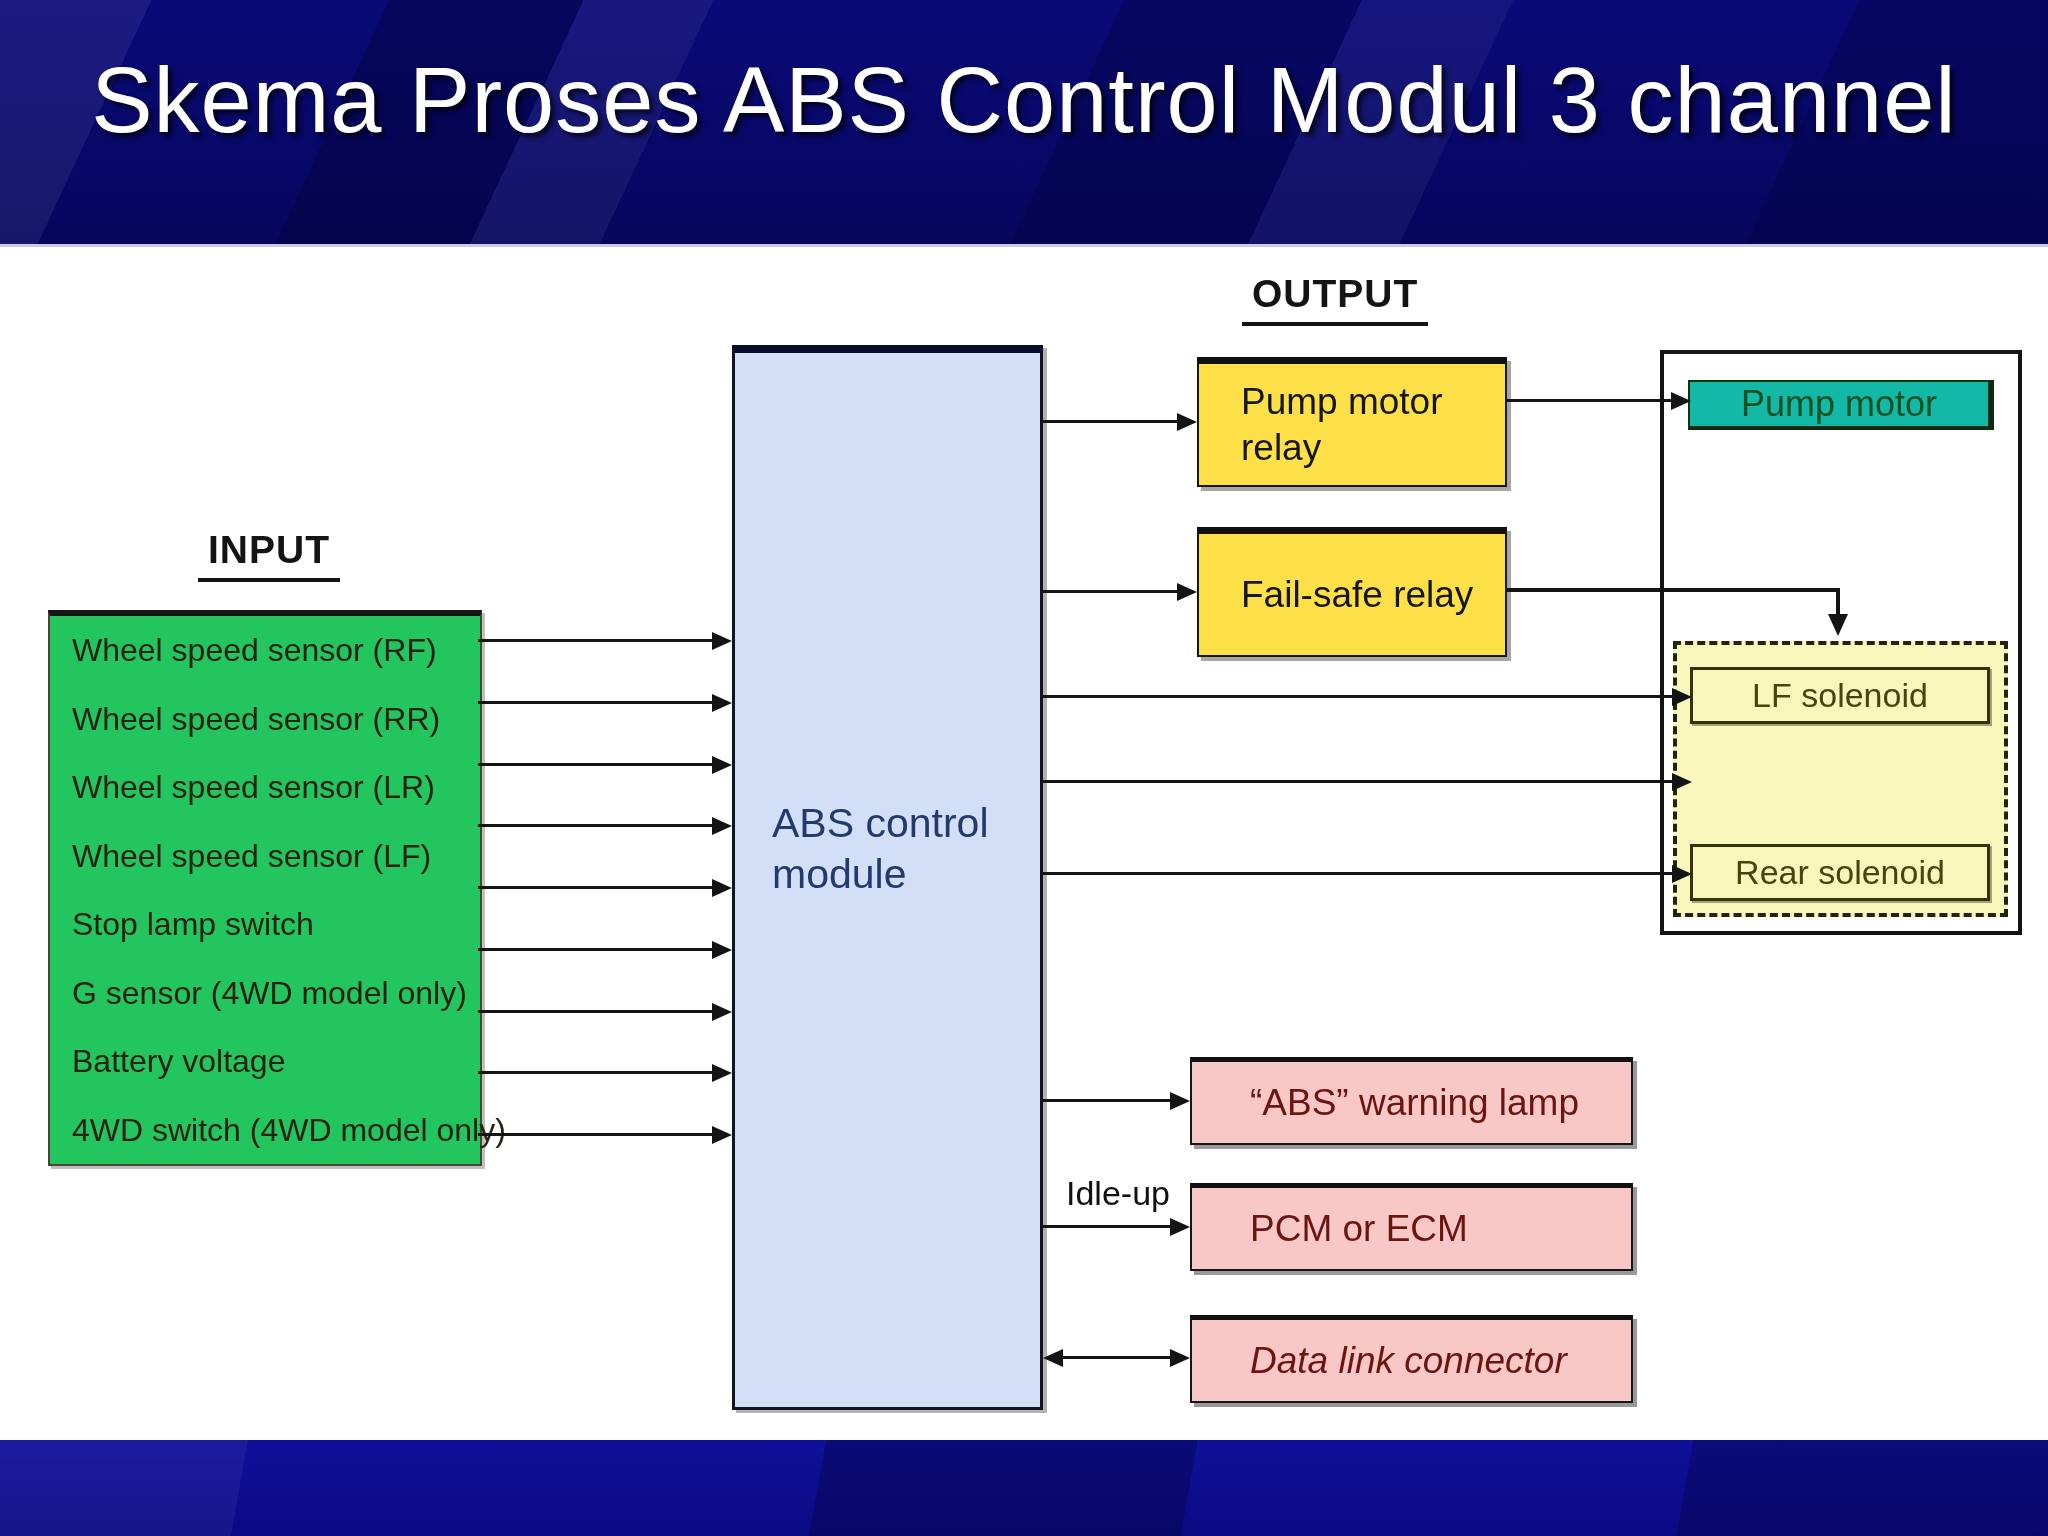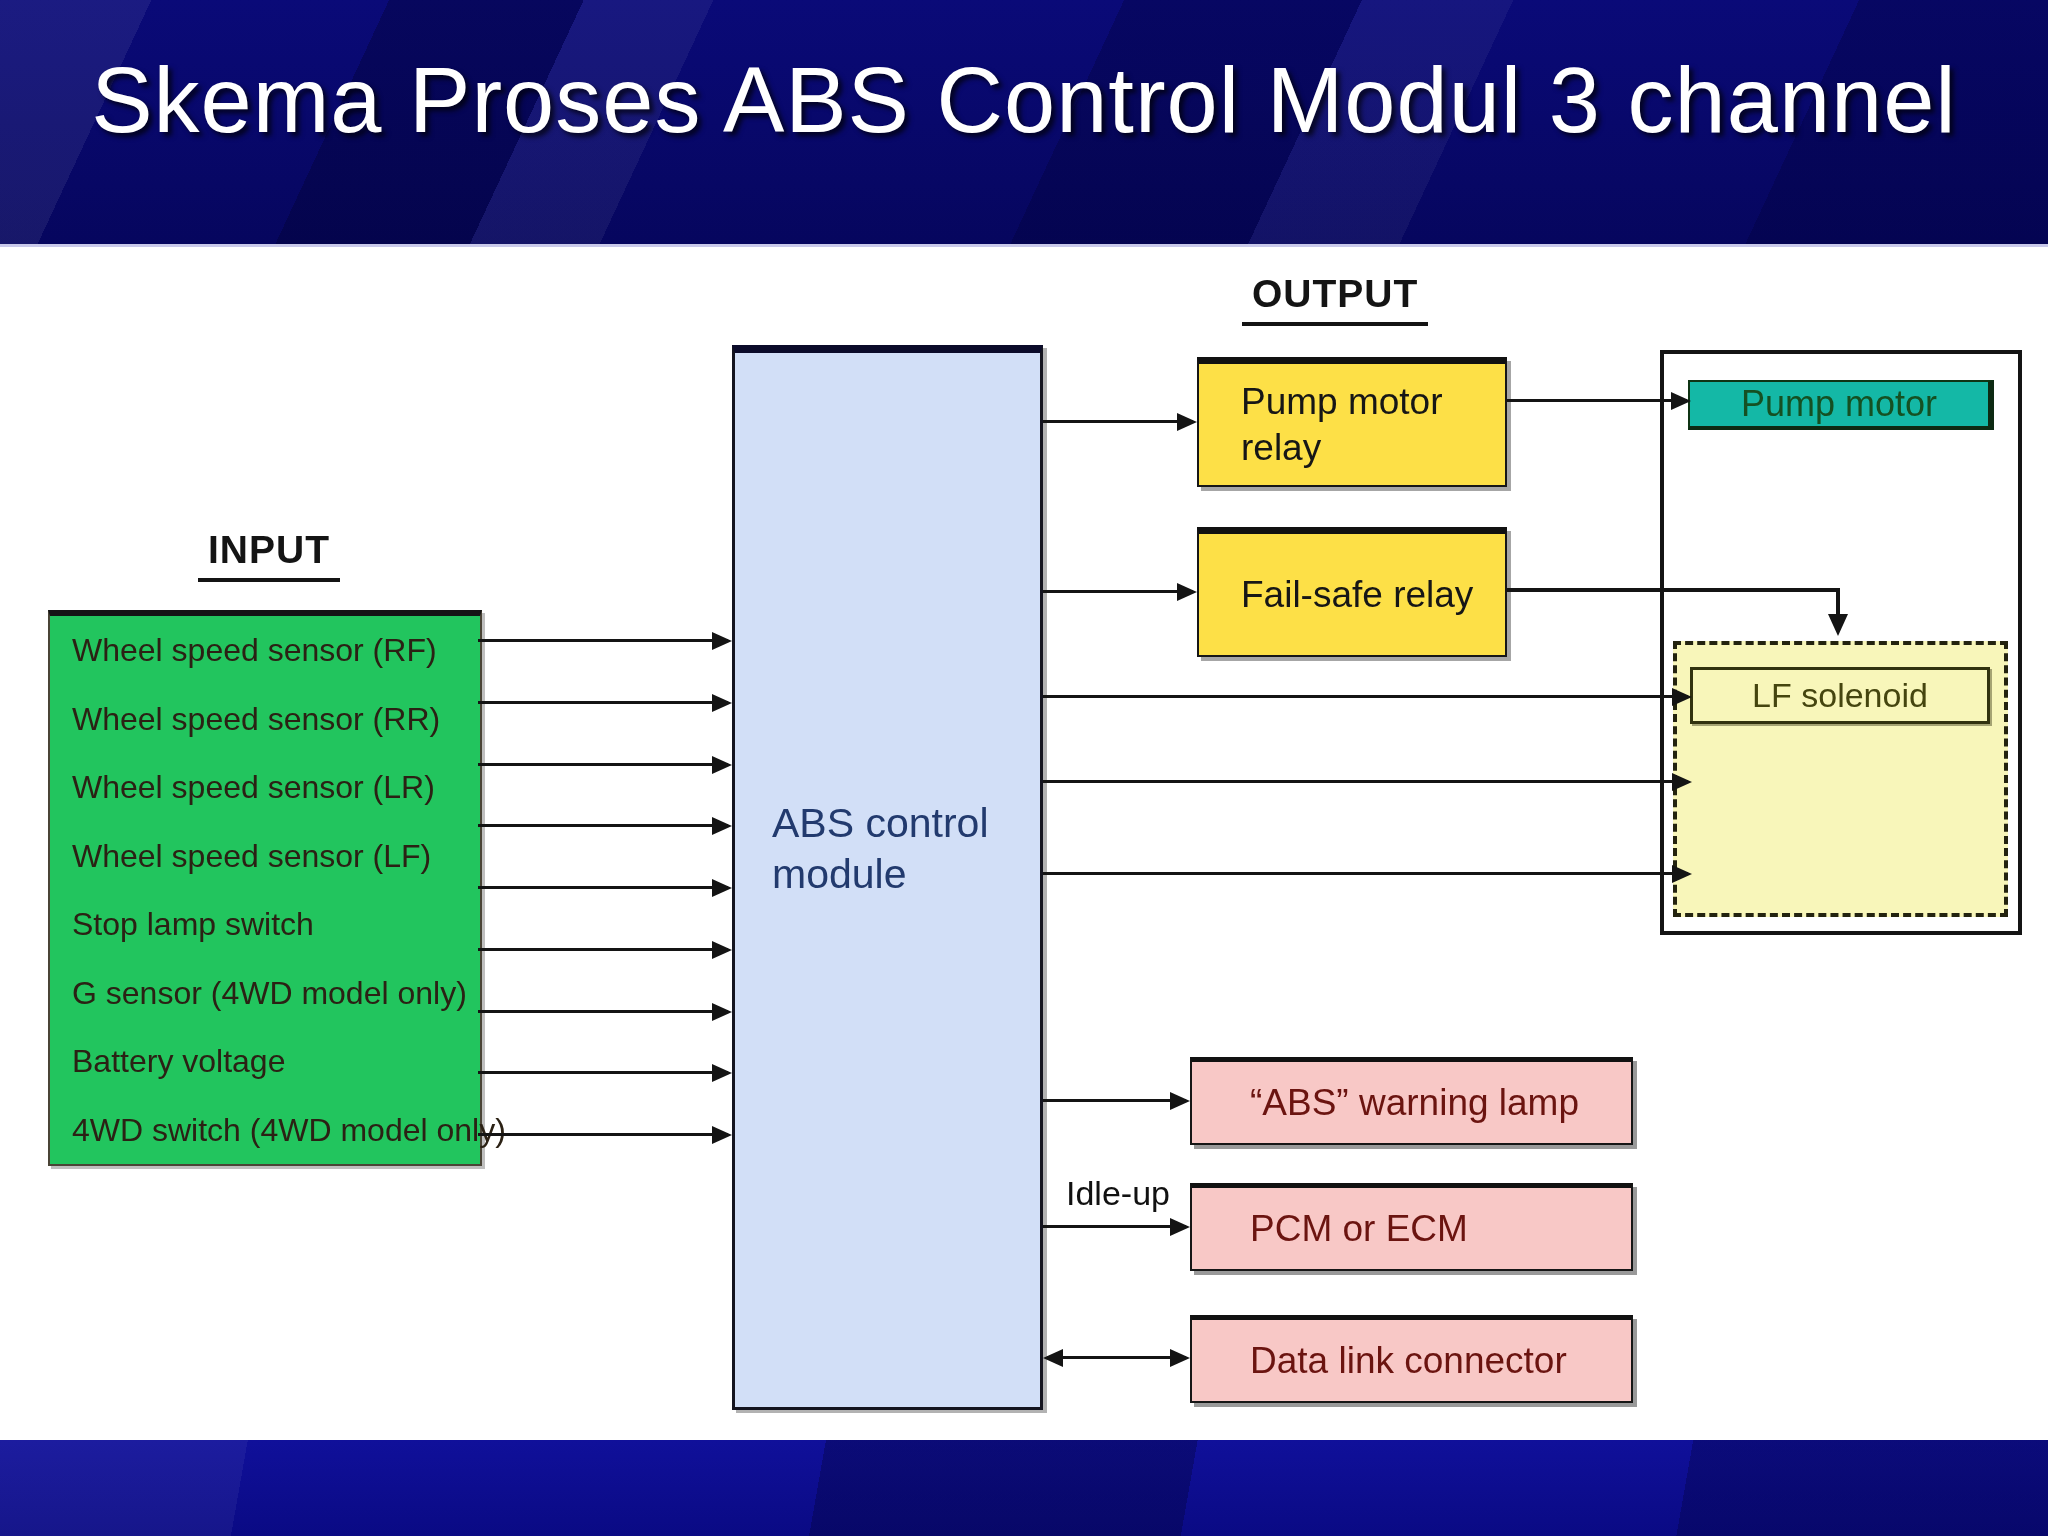--- a/index.html
+++ b/index.html
@@ -109,21 +109,21 @@
   .pink-box{
     position:absolute;left:1190px;width:443px;height:88px;
     background:#f8c8c6;box-sizing:border-box;
     border:2px solid #161616;border-top:5px solid #111111;
     box-shadow:4px 4px 0 rgba(0,0,0,0.4);
     display:flex;align-items:center;padding-left:24px;
   }
   .pink-box .txt{padding-left:34px;color:#6b1410;font-size:37px;white-space:nowrap;}
   .box-lamp{top:1057px;}
   .box-pcm{top:1183px;}
-  .box-dlc{top:1315px;}
+  .box-dlc{top:1315px;font-style:italic;}
 
   .idleup{
     position:absolute;left:1048px;top:1174px;width:140px;
     color:#111;font-size:34px;text-align:center;white-space:nowrap;
   }
 
   
   .arr{position:absolute;height:3px;background:#141414;}
   .arr.head-r::after{
     content:"";position:absolute;right:-4px;top:50%;transform:translateY(-50%);
@@ -182,20 +182,21 @@
     <div class="txt">Fail-safe relay</div>
   </div>
 
   <div class="arr head-r" style="left:1043px;top:420px;width:150px;"></div>
   <div class="arr head-r" style="left:1043px;top:590px;width:150px;"></div>
 
   <div class="outer-box"></div>
   <div class="green-box">Pump motor</div>
   <div class="dashed-box"></div>
   <div class="solenoid sol-lf">LF solenoid</div>
+  <div class="solenoid sol-rear">Rear solenoid</div>
 
   <div class="arr head-r" style="left:1507px;top:399px;width:180px;"></div>
 
   <div class="arr" style="left:1507px;top:588px;width:333px;height:4px;"></div>
   <div class="varr head-d" style="left:1836px;top:588px;height:42px;"></div>
 
   <div class="arr head-r" style="left:1043px;top:695px;width:645px;"></div>
   <div class="arr head-r" style="left:1043px;top:780px;width:645px;"></div>
   <div class="arr head-r" style="left:1043px;top:872px;width:645px;"></div>
 

